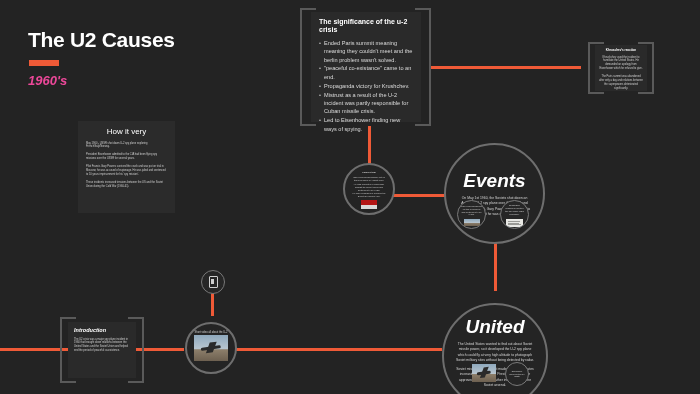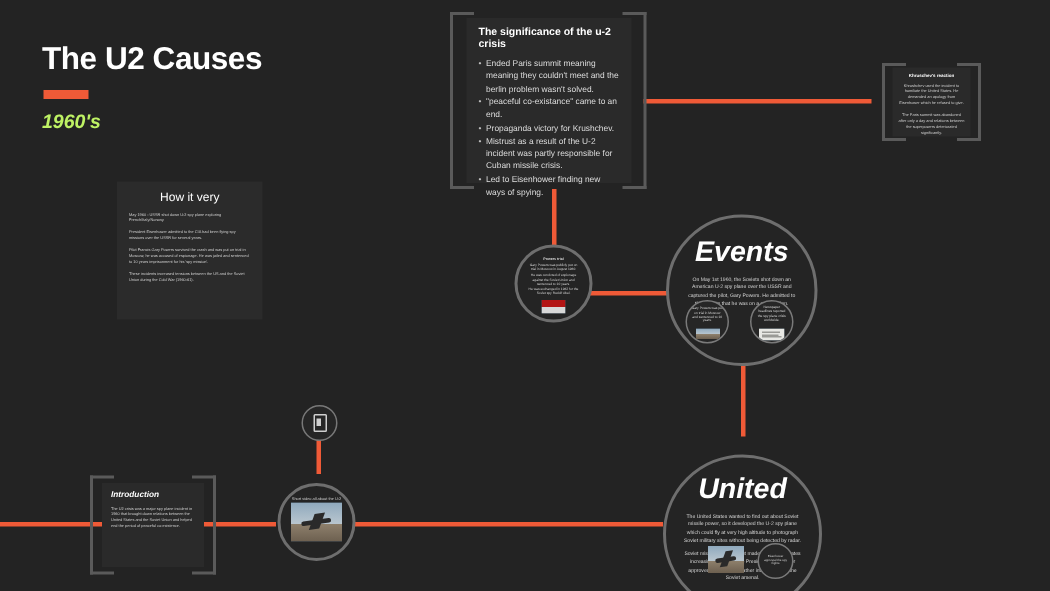--- a/index.html
+++ b/index.html
@@ -39,21 +39,21 @@
   #title-rule {
     width: 30px;
     height: 6px;
     background: #ef5a37;
     margin: 9px 0 7px 1px;
   }
   #page-subtitle {
     font-size: 13px;
     font-style: italic;
     font-weight: bold;
-    color: #bef264;
+    color: #ec4899;
     margin: 0;
   }
 
   
   .bracket {
     position: absolute;
     box-sizing: border-box;
   }
   .bracket::before, .bracket::after {
     content: "";
@@ -267,21 +267,21 @@
       <p class="mini-text" style="margin:0 0 1px;">Gary Powers was publicly put on trial in Moscow in August 1960.</p>
       <p class="mini-text" style="margin:0 0 1px;">He was convicted of espionage against the Soviet Union and sentenced to 10 years.</p>
       <p class="mini-text" style="margin:0 0 2px;">He was exchanged in 1962 for the Soviet spy Rudolf Abel.</p>
       <div class="thumb" style="width:16px; height:9px; margin:0 auto;">
         <div class="thumb-flag"></div>
       </div>
     </div>
   </div>
 
   <div class="circle" style="left:444px; top:143px; width:101px; height:101px;">
-    <p class="circle-heading" style="margin-top:14px;">Events</p>
+    <p class="circle-heading" style="margin-top:26px;">Events</p>
     <p class="circle-body" style="margin-top:6px;">On May 1st 1960, the Soviets shot down an American U-2 spy plane over the USSR and captured the pilot, Gary Powers. He admitted to the Soviets that he was on a spy mission.</p>
   </div>
   <div class="mini-circle" style="left:457px; top:200px; width:29px; height:29px;">
     <p class="mini-text">Gary Powers was put on trial in Moscow and sentenced to 10 years.</p>
     <div class="thumb" style="width:16px; height:7px; margin-top:1px;">
       <div class="thumb-sky"></div>
     </div>
   </div>
   <div class="mini-circle" style="left:500px; top:200px; width:29px; height:29px;">
     <p class="mini-text">Newspaper headlines reported the spy plane crisis worldwide.</p>

